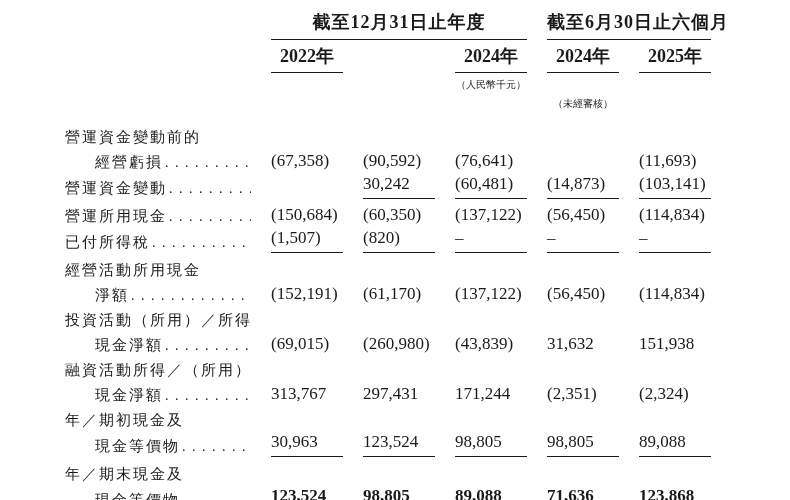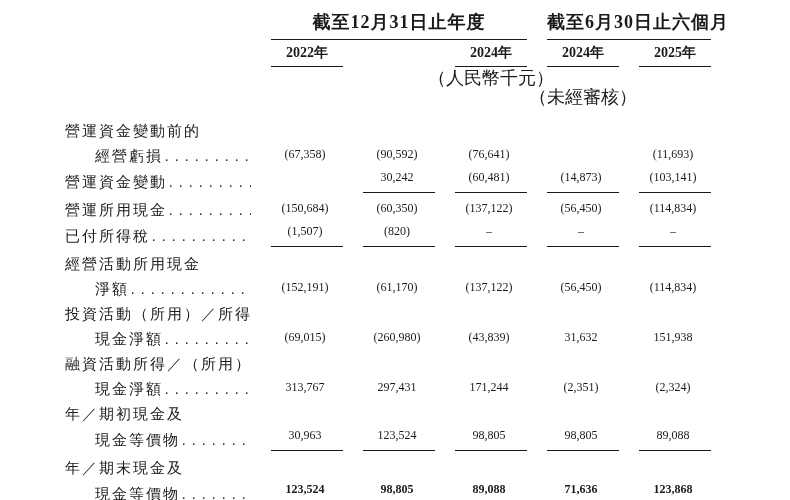--- a/index.html
+++ b/index.html
@@ -23,30 +23,30 @@
     grid-row: 1;
     text-align: center; font-weight: bold; font-size: 18px;
     letter-spacing: 1px; white-space: nowrap;
     padding-bottom: 5px; border-bottom: 1px solid #1a1a1a;
   }
   .grp1 { grid-column: 2 / 5; }
   .grp2 { grid-column: 5 / 7; }
 
   .yrow { margin-top: 4px; }
   .yr {
-    text-align: center; font-weight: bold; font-size: 14px;
+    text-align: center; font-weight: bold; font-size: 18px;
     white-space: nowrap;
     padding-bottom: 4px; border-bottom: 1px solid #1a1a1a;
   }
   .yr1 { grid-column: 2; } .yr2 { grid-column: 3; } .yr3 { grid-column: 4; }
   .yr4 { grid-column: 5; } .yr5 { grid-column: 6; }
 
   .noterow { margin-top: 4px; height: 15px; }
   .note {
-    font-size: 18px; text-align: right; white-space: nowrap;
+    font-size: 10px; text-align: right; white-space: nowrap;
     justify-self: center; line-height: 15px;
   }
   .note-cny { grid-column: 4; }
   .note-ua  { grid-column: 5; }
 
   
   .tbody { margin-top: 12px; }
   .trow { height: 25px; align-items: end; }
   .trow.after-line { margin-bottom: 4px; }
 
@@ -57,21 +57,21 @@
     line-height: 21px; overflow: hidden;
   }
   .lbl .leader {
     flex: 1 1 auto; overflow: hidden; white-space: nowrap;
     font-size: 14px; letter-spacing: 1.5px; margin-left: 2px;
     font-family: "Liberation Serif", serif;
   }
   .ind .t { padding-left: 30px; }
 
   .val {
-    text-align: center; font-size: 12px; line-height: 21px;
+    text-align: left; font-size: 17px; line-height: 21px;
     padding: 0 4px 2px 0; white-space: nowrap;
     font-family: "Liberation Serif", "DejaVu Serif", serif;
   }
   .v1 { grid-column: 2; } .v2 { grid-column: 3; } .v3 { grid-column: 4; }
   .v4 { grid-column: 5; } .v5 { grid-column: 6; }
 
   .u-single .val { border-bottom: 1px solid #1a1a1a; padding-bottom: 4px; }
   .u-double .val {
     position: relative;
     border-bottom: 1px solid #1a1a1a; padding-bottom: 4px;

